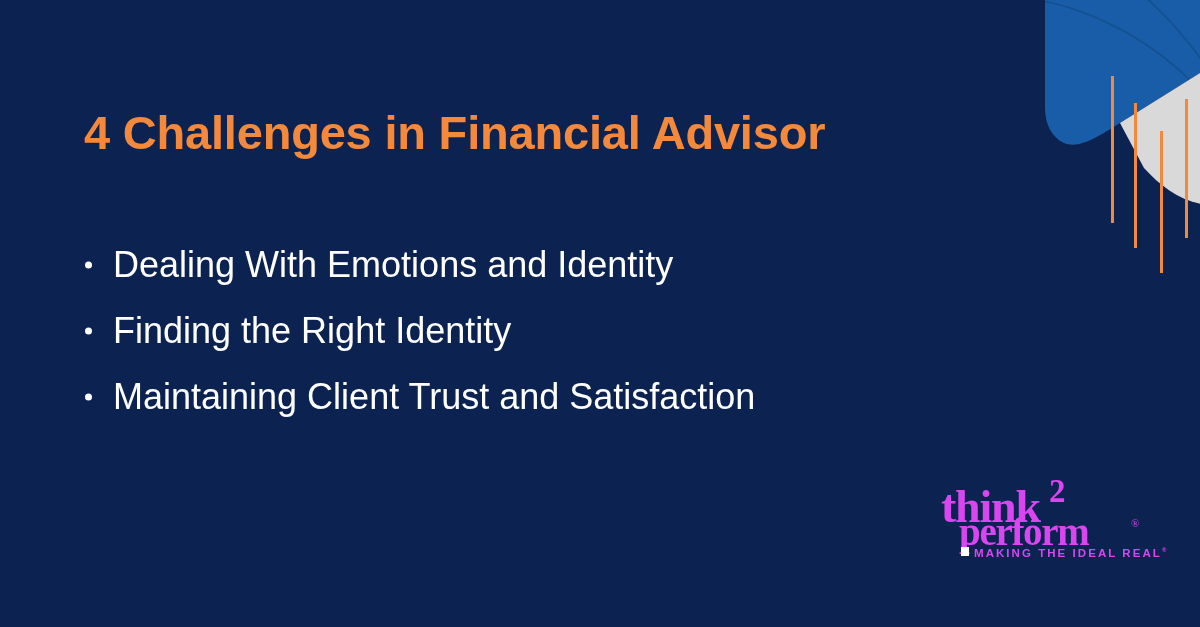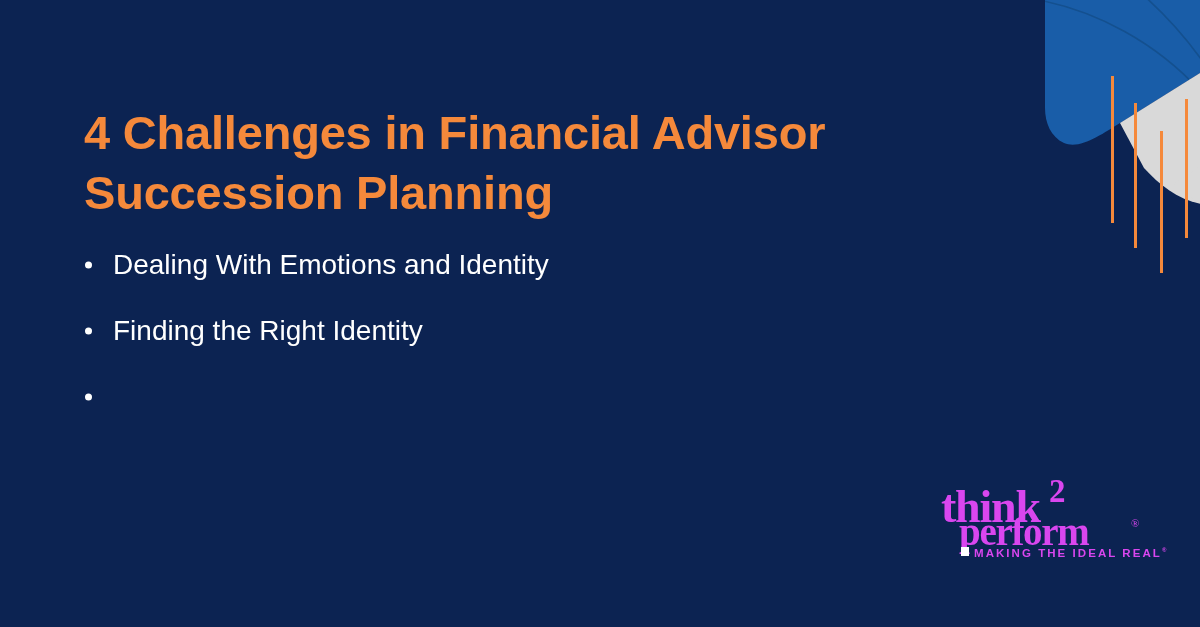--- a/index.html
+++ b/index.html
@@ -50,21 +50,21 @@
     left: 84px;
     top: 232px;
     width: 880px;
     list-style: none;
     margin: 0;
     padding: 0;
   }
   .bullets li {
     position: relative;
     color: #FFFFFF;
-    font-size: 28px;
+    font-size: 36px;
     font-weight: 400;
     line-height: 1.0;
     height: 66px;
     padding-left: 29px;
     white-space: nowrap;
     display: flex;
     align-items: center;
   }
   .bullets li .dot {
     position: absolute;
@@ -178,34 +178,34 @@
       <rect x="87" y="76" width="3" height="147" fill="#F5893B"></rect>
       <rect x="110" y="103" width="3" height="145" fill="#F5893B"></rect>
       <rect x="136" y="131" width="3" height="142" fill="#F5893B"></rect>
       <rect x="161" y="99" width="3" height="139" fill="#F5893B"></rect>
       <rect x="185" y="127" width="3" height="150" fill="#F5893B"></rect>
     </svg>
   </div>
 
   <h1 class="headline">
     <span class="hl-line">4 Challenges in Financial Advisor</span>
-    <span class="hl-line">Succession Planning</span>
   </h1>
 
   <ul class="bullets">
     <li>
       <span class="dot"></span>
       <span>Dealing With Emotions and Identity</span>
     </li>
     <li>
       <span class="dot"></span>
       <span>Finding the Right Identity</span>
     </li>
     <li>
       <span class="dot"></span>
+      <span>Maintaining Client Trust and Satisfaction</span>
     </li>
   </ul>
 
   <div class="logo">
     <span class="logo-think">think</span>
     <span class="logo-sup">2</span>
     <span class="logo-perform">perform</span>
     <span class="logo-reg">®</span>
     <span class="logo-rule"></span>
     <span class="logo-tagline"><span>MAKING THE IDEAL REAL</span><span class="logo-tagline-reg">®</span></span>

